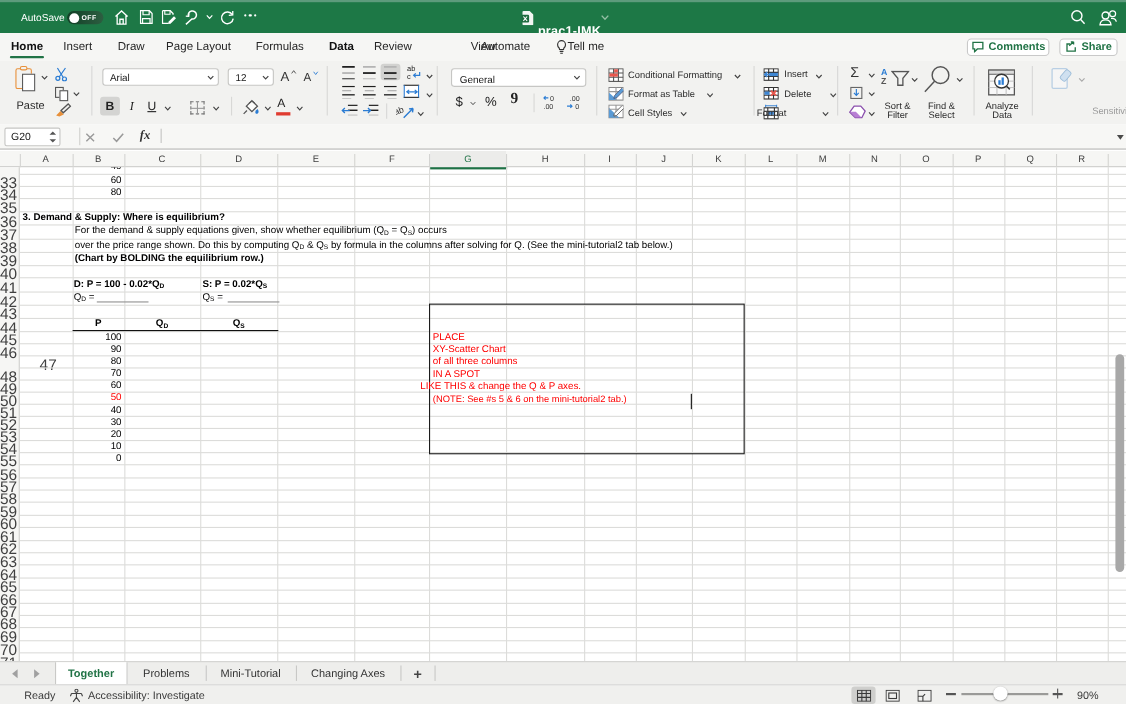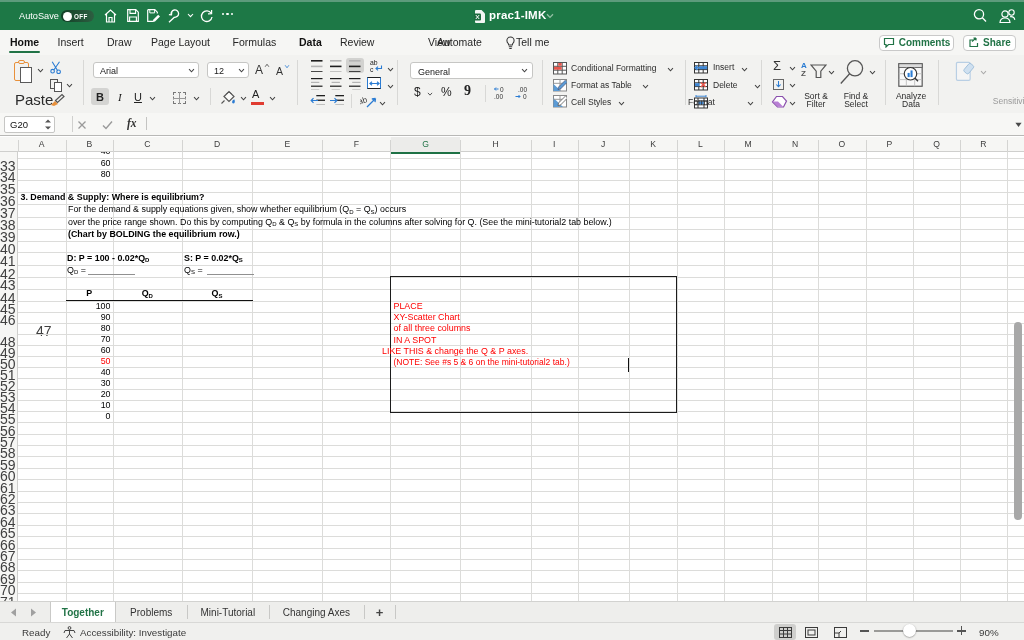--- a/index.html
+++ b/index.html
@@ -5,21 +5,21 @@
 body{font-family:"Liberation Sans",sans-serif;position:relative;background:#fff;}
 .abs{position:absolute;}
 
 #titlebar{position:absolute;left:0;top:0;width:1024px;height:30px;background:#1d7846;}
 #titlebar .toplight{position:absolute;left:0;top:0;width:1024px;height:1.5px;background:#5d9b7c;}
 #autosave{position:absolute;left:19px;top:10.5px;color:#fff;font-size:9.2px;font-weight:normal;letter-spacing:0;}
 #asToggle{position:absolute;left:61px;top:10.3px;width:32.5px;height:11.6px;background:linear-gradient(90deg,#113f26,#2d5e41);border-radius:6px;}
 #asToggle .knob{position:absolute;left:1.5px;top:1.3px;width:9px;height:9px;background:#fff;border-radius:50%;}
 #asToggle .off{position:absolute;left:13px;top:3px;color:#fff;font-size:6.3px;font-weight:bold;letter-spacing:.4px;}
 .tbico{position:absolute;}
-#doctitle{position:absolute;left:489px;top:9px;color:#fff;font-size:11.5px;font-weight:bold;letter-spacing:.2px;}
+#doctitle{position:absolute;left:489px;top:23px;color:#fff;font-size:11.5px;font-weight:bold;letter-spacing:.2px;}
 
 #menubar{position:absolute;left:0;top:30px;width:1024px;height:25px;background:#f6f6f4;}
 .mtab{position:absolute;top:5.5px;font-size:10.5px;color:#262626;white-space:nowrap;}
 #homeUL{position:absolute;left:9px;top:20.5px;width:31px;height:2.5px;background:#217346;border-radius:2px;}
 .topbtn{position:absolute;top:4.5px;height:16.5px;background:#fff;border:1px solid #c9c9c9;border-radius:4px;color:#217346;font-size:10px;font-weight:bold;display:flex;align-items:center;justify-content:center;}
 
 #ribbon{position:absolute;left:0;top:55px;width:1024px;height:58px;background:#f2f2f0;}
 .rsep{position:absolute;width:1px;background:#d8d8d6;}
 .rlab{position:absolute;font-size:8.5px;color:#2b2b2b;white-space:nowrap;}
 .combo{position:absolute;background:#fff;border:1px solid #c6c6c4;border-radius:3px;font-size:9px;color:#1a1a1a;}
@@ -130,21 +130,21 @@
       </svg>Share</div>
 </div>
 
 <div id="ribbon">
     <div class="abs" style="left:14px;top:7px;width:15px;height:19px;border:1.4px solid #e8903a;border-radius:2px;"></div>
 <div class="abs" style="left:18px;top:5px;width:7px;height:4px;border:1.3px solid #e8903a;border-radius:2px;background:#f2f2f0;"></div>
 <div class="abs" style="left:20px;top:12px;width:12px;height:16px;background:#fff;border:1.2px solid #5a5a5a;"></div>
 <svg class="abs" style="left:37px;top:12px" width="7" height="7" viewBox="0 0 8 8">
       <path d="M1.2 2.5 L4 5.5 L6.8 2.5" fill="none" stroke="#444" stroke-width="1.2"></path>
     </svg>
-<div class="rlab" style="left:15px;top:36px;font-size:15px;">Paste</div>
+<div class="rlab" style="left:15px;top:36px;font-size:10px;">Paste</div>
 <svg class="abs" style="left:50px;top:6px" width="13" height="13" viewBox="0 0 13 13">
       <circle cx="2.6" cy="10.2" r="1.8" fill="none" stroke="#2b7cd3" stroke-width="1.1"></circle>
       <circle cx="8.6" cy="10.8" r="1.8" fill="none" stroke="#2b7cd3" stroke-width="1.1"></circle>
       <path d="M3.8 9 L9.5 0.8 M7.5 9.5 L2.2 0.8" stroke="#2b7cd3" stroke-width="1.1" fill="none"></path>
     </svg>
 <div class="abs" style="left:50px;top:24px;width:8px;height:10px;border:1.2px solid #555;background:#f2f2f0;"></div>
 <div class="abs" style="left:54px;top:27px;width:8px;height:10px;border:1.2px solid #555;background:#fff;"></div>
 <svg class="abs" style="left:66px;top:27px" width="7" height="7" viewBox="0 0 8 8">
       <path d="M1.2 2.5 L4 5.5 L6.8 2.5" fill="none" stroke="#444" stroke-width="1.2"></path>
     </svg>

